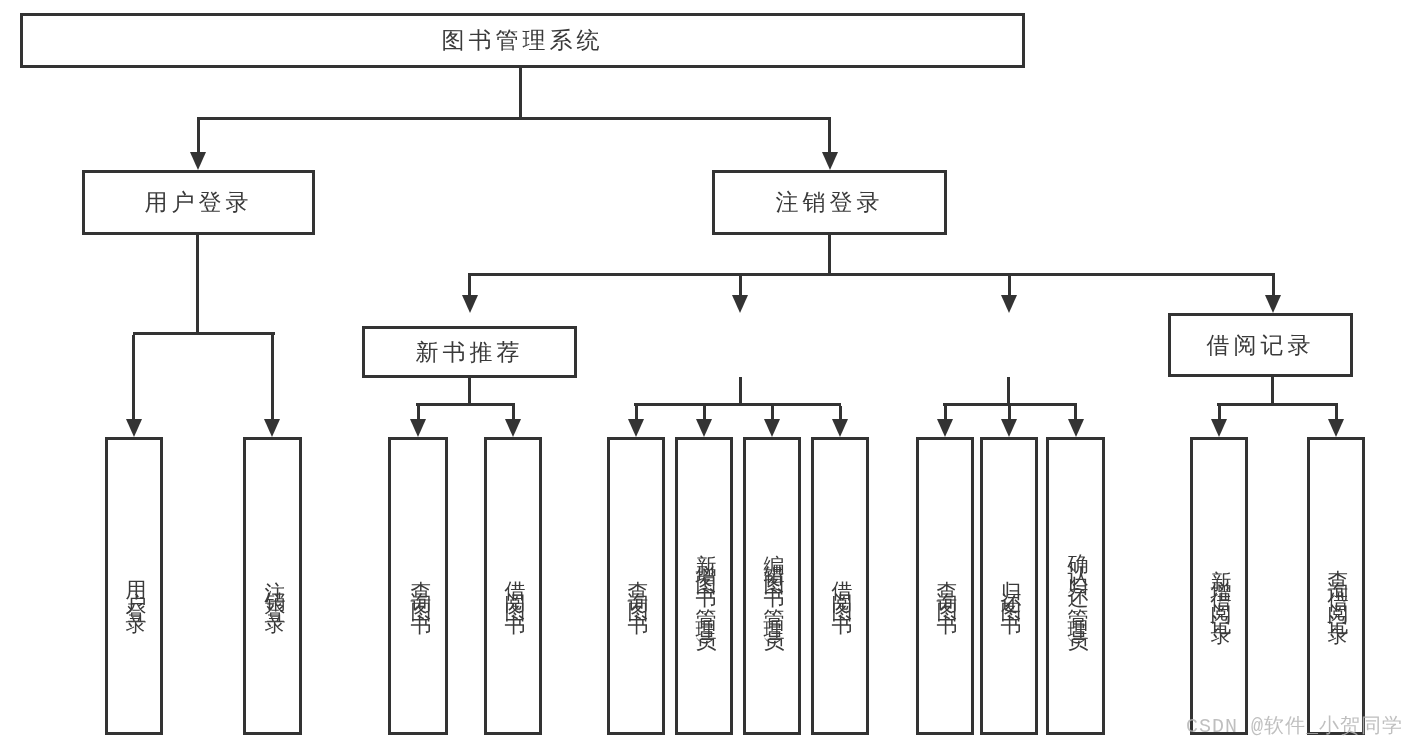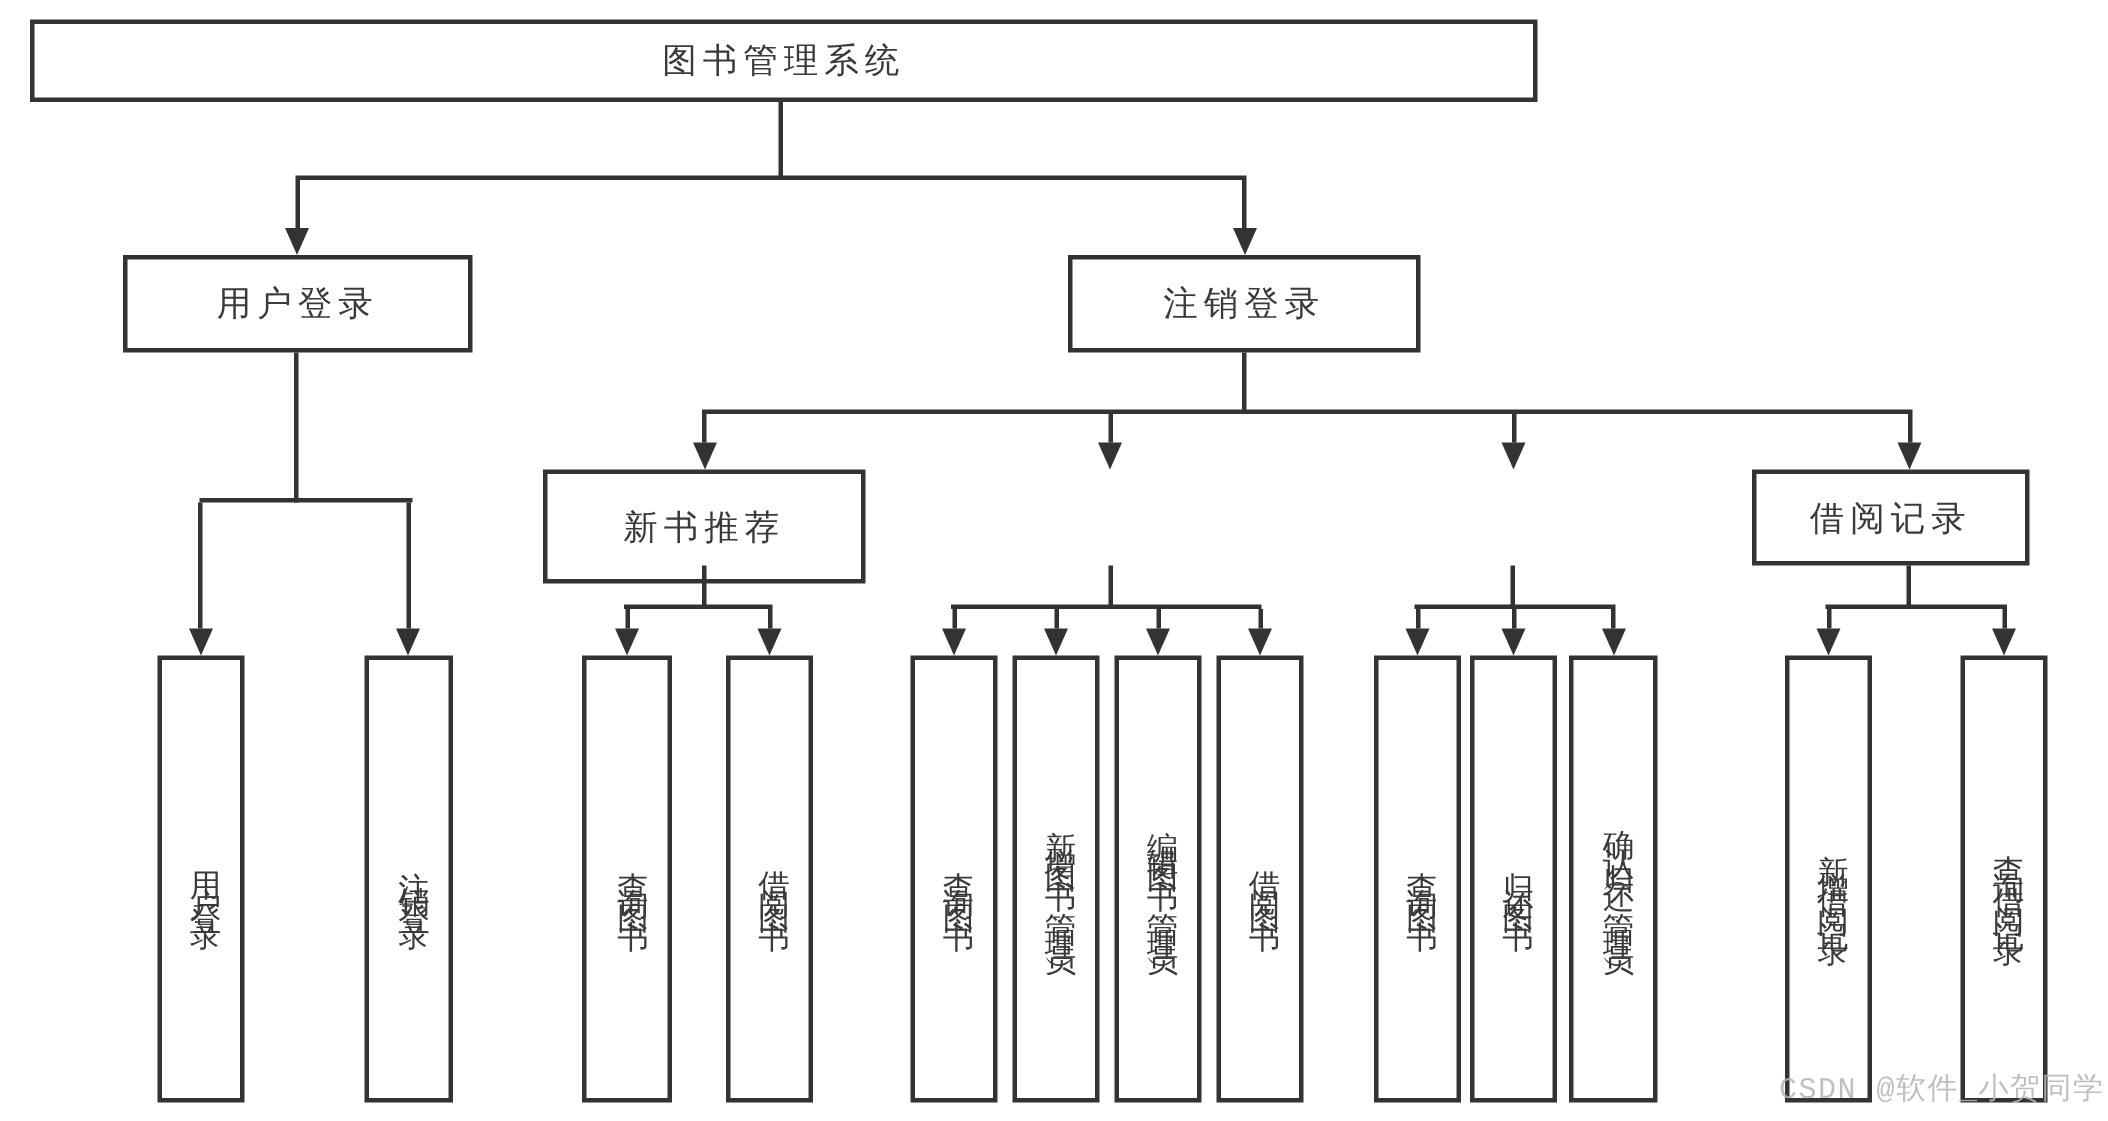--- a/index.html
+++ b/index.html
@@ -71,21 +71,21 @@
 </head>
 <body>
 
 <div class="canvas">
 
   <div class="hbox" style="left:20px;top:13px;width:1005px;height:55px">图书管理系统</div>
 
   <div class="hbox" style="left:82px;top:170px;width:233px;height:65px">用户登录</div>
   <div class="hbox" style="left:712px;top:170px;width:235px;height:65px">注销登录</div>
 
-  <div class="hbox" style="left:362px;top:313px;width:215px;height:76px">新书推荐</div>
+  <div class="hbox" style="left:362px;top:326px;width:215px;height:52px">新书推荐</div>
   <div class="hbox" style="left:1168px;top:313px;width:185px;height:64px">借阅记录</div>
 
   <div class="vbox" style="left:105px;width:58px">用户登录</div>
   <div class="vbox" style="left:243px;width:59px">注销登录</div>
 
   <div class="vbox" style="left:388px;width:60px">查询图书</div>
   <div class="vbox" style="left:484px;width:58px">借阅图书</div>
 
   <div class="vbox" style="left:607px;width:58px">查询图书</div>
   <div class="vbox" style="left:675px;width:58px">新增图书（管理员）</div>

